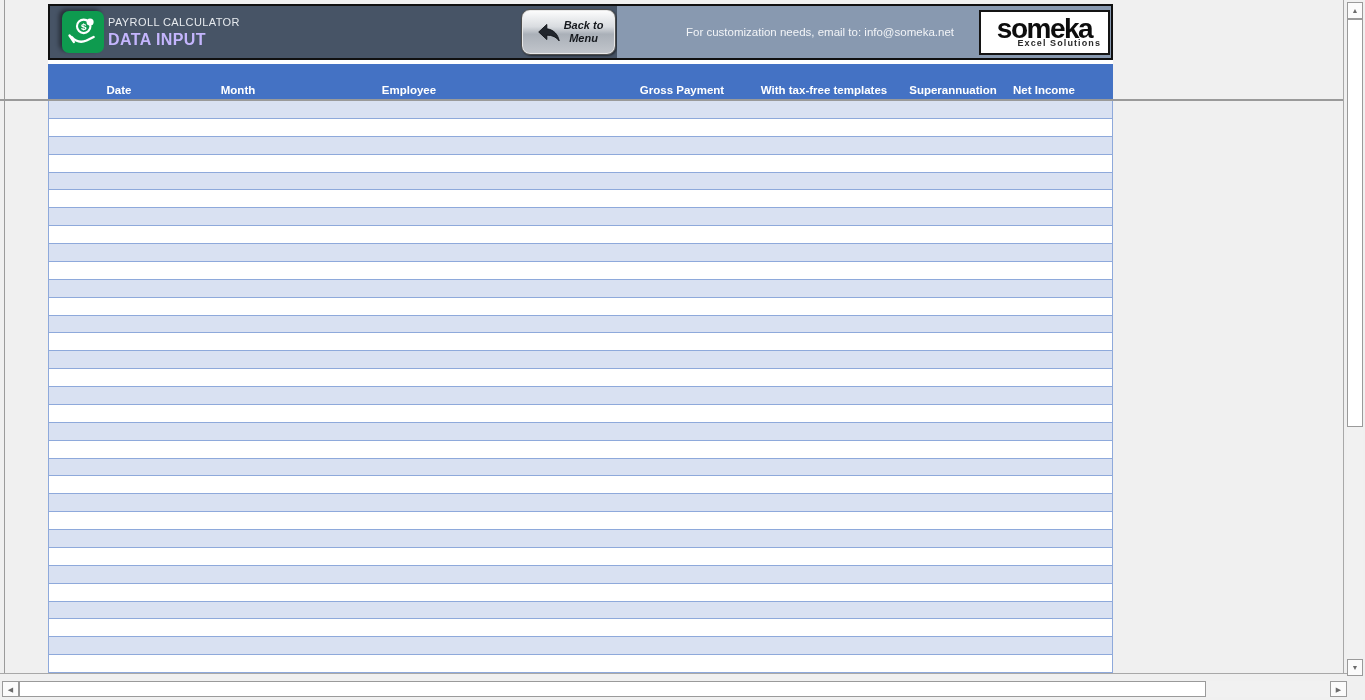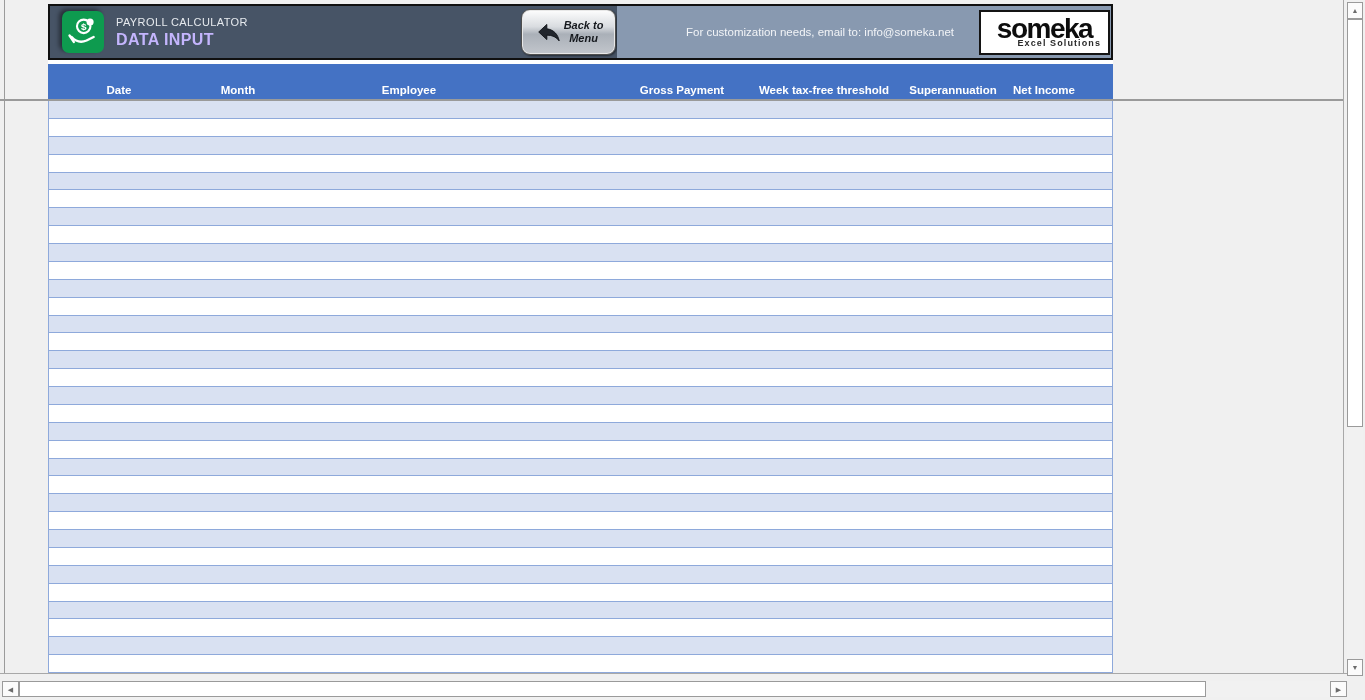--- a/index.html
+++ b/index.html
@@ -22,21 +22,21 @@
   }
   .banner-dark{position:relative;width:567px;height:100%;background:#475466;display:flex;align-items:center;flex:0 0 auto;}
   .banner-light{position:relative;flex:1;height:100%;background:#8899b0;display:flex;align-items:center;justify-content:flex-end;}
 
   .app-icon{
     width:42px;height:42px;margin-left:12px;flex:0 0 auto;
     background:#0e9b4f;border-radius:7px;
     box-shadow:-3px -2px 4px rgba(0,0,0,0.45);
     display:flex;align-items:center;justify-content:center;
   }
-  .titles{margin-left:12px;display:flex;flex-direction:column;}
+  .titles{margin-left:4px;display:flex;flex-direction:column;}
   .title-small{font-size:11px;color:#e6eaee;letter-spacing:.4px;}
   .title-large{font-size:16px;font-weight:bold;color:#c4b5fd;letter-spacing:.4px;margin-top:3px;}
 
   .back-btn{
     position:absolute;right:1px;top:50%;transform:translateY(-50%);
     width:93px;height:44px;border-radius:9px;cursor:pointer;
     background:linear-gradient(#fefefe 0%,#d9dce0 38%,#aab0b8 55%,#c2c6cc 100%);
     border:1px solid #4e4e4e;
     box-shadow:inset 0 0 0 1px #e8e8e8, 1px 1px 2px rgba(0,0,0,.5);
     display:flex;align-items:center;justify-content:center;gap:0;
@@ -129,21 +129,21 @@
 </div>
 
 <div class="sheet-strip"></div>
 
 <div class="thead" id="thead">
     <span class="col-h" style="left: 71px;">Date</span>
     <span class="col-h" style="left: 190px;">Month</span>
     <span class="col-h" style="left: 292px; margin-top: 27px;">Week</span>
     <span class="col-h" style="left: 361px;">Employee</span>
     <span class="col-h" style="left: 634px;">Gross Payment</span>
-    <span class="col-h" style="left: 776px;">Week tax-free threshold</span>
+    <span class="col-h" style="left: 776px;">With tax-free templates</span>
     <span class="col-h" style="left: 905px;">Superannuation</span>
     <span class="col-h" style="left: 996px;">Net Income</span>
   </div>
 
 <div class="pane-split-line"></div>
 
 <div class="tbody" id="tbody">
     <div class="trow band"></div>
     <div class="trow"></div>
     <div class="trow band"></div>

